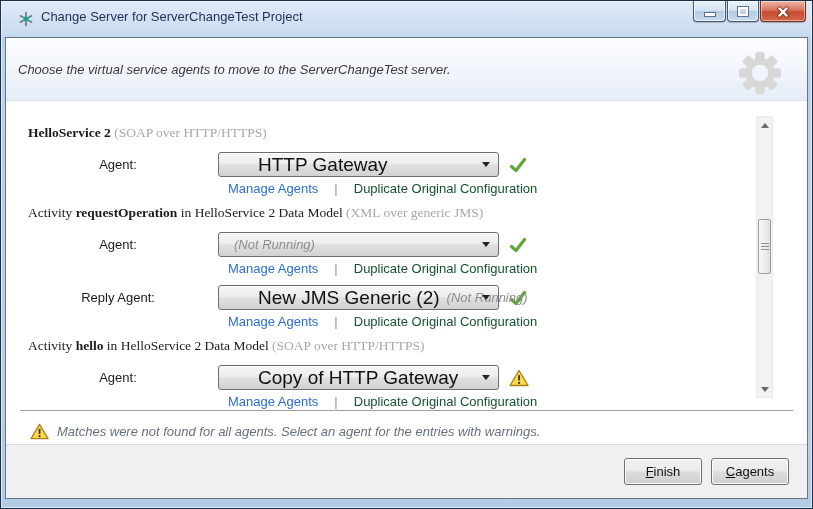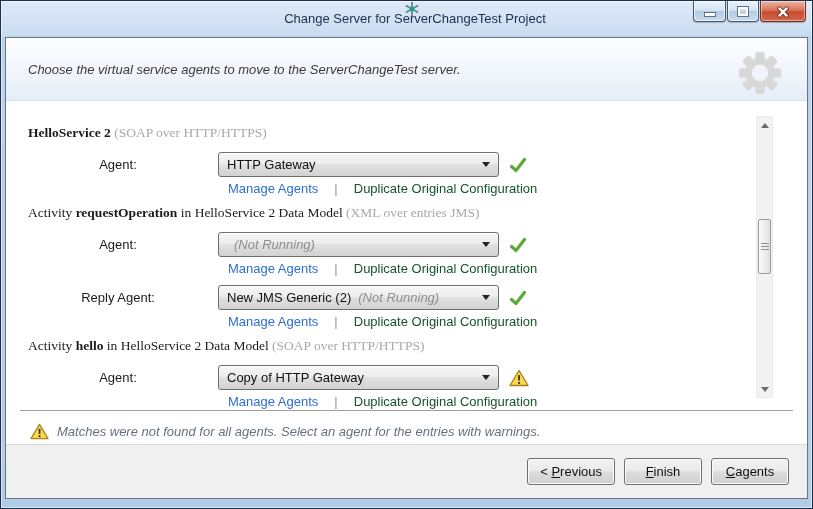--- a/index.html
+++ b/index.html
@@ -4,54 +4,54 @@
 <style>
   html,body{margin:0;padding:0;width:813px;height:509px;overflow:hidden;
     font-family:"Liberation Sans","DejaVu Sans",sans-serif;background:#fff;}
   *{box-sizing:border-box;}
 
   
   .window{position:relative;width:813px;height:509px;
     border:1px solid #17304e;
     background:linear-gradient(180deg,#dfeaf8 0px,#c9dcf0 34px,#bdd3ea 36px,#b3cce6 100%);
     box-shadow:inset 0 0 0 1px rgba(255,255,255,.55);}
-  .titlebar{position:absolute;top:0;left:0;right:0;height:36px;display:flex;align-items:center;padding-left:17px;flex-direction:column;}
+  .titlebar{position:absolute;top:0;left:0;right:0;height:36px;display:flex;align-items:center;padding-left:17px;}
   .app-icon{width:16px;height:16px;margin-right:7px;display:inline-flex;}
   .title-text{font-size:13px;color:#1e2f4f;margin-top:-6px;}
   .winbtns{position:absolute;top:0;right:6px;display:flex;gap:1px;}
   .winbtn{height:21px;border:1px solid #46566b;border-top:none;border-radius:0 0 4px 4px;
     display:flex;align-items:center;justify-content:center;cursor:default;
     box-shadow:inset 0 0 0 1px rgba(255,255,255,.65), 0 1px 1px rgba(0,0,0,.2);}
   .winbtn.min{width:33px;background:linear-gradient(180deg,#e9f2fb 0%,#d3e2f2 48%,#b3cbe2 52%,#cbdced 100%);}
   .winbtn.max{width:32px;background:linear-gradient(180deg,#e9f2fb 0%,#d3e2f2 48%,#b3cbe2 52%,#cbdced 100%);}
   .winbtn.close{width:46px;background:linear-gradient(180deg,#edb5a6 0%,#d8765c 45%,#c64c30 55%,#d2694c 100%);
     border-color:#7e2b1a;box-shadow:inset 0 0 0 1px rgba(255,255,255,.45), 0 1px 1px rgba(0,0,0,.25);}
   .glyph-min{width:10px;height:3px;background:#fff;box-shadow:0 0 0 1px #60718a;margin-top:6px;}
   .glyph-max{width:10px;height:9px;border:2px solid #fff;box-shadow:0 0 0 1px #60718a;background:rgba(200,215,235,.35);}
 
   
   .client{position:absolute;left:4px;right:4px;top:36px;height:462px;border:1px solid #65758a;background:#fff;}
 
   
   .banner{position:relative;height:63px;background:linear-gradient(180deg,#fdfeff 0%,#f1f5fb 55%,#e6edf7 100%);
-    border-bottom:1px solid #d8e2ee;display:flex;align-items:center;padding-left:22px;text-align:right;}
+    border-bottom:1px solid #d8e2ee;display:flex;align-items:center;padding-left:12px;text-align:right;}
   .banner-text{font-style:italic;font-size:13px;color:#3a3a3a;}
   .gear{position:absolute;right:24px;top:12px;width:46px;height:46px;}
 
   
   .content{position:relative;height:309px;padding:24px 0 0 22px;background:#fff;}
   .section-heading{font-size:13.5px;color:#1b1b1b;margin:0 16px 11px 0;font-family:Liberation Serif, serif;}
   .h-bold{font-weight:bold;}
   .h-gray{color:#a8a8a8;}
   .agent-row{display:flex;align-items:center;margin-bottom:4px;}
   .field-label{width:190px;text-align:center;padding-right:10px;font-size:13px;color:#1b1b1b;}
   .combo{position:relative;width:281px;height:25px;border:1px solid #6e6e6e;border-radius:3px;
     background:linear-gradient(180deg,#f6f6f6 0%,#ededed 45%,#e0e0e0 52%,#d2d2d2 100%);
     box-shadow:inset 0 1px 0 #fff;display:flex;align-items:center;padding:0 24px 0 8px;cursor:default;}
-  .combo-value{font-size:13px;color:#111;white-space:nowrap;}
+  .combo-value{font-size:19px;color:#111;white-space:nowrap;margin-left:31px;}
   .combo-note{font-size:13px;color:#8e8e8e;font-style:italic;white-space:nowrap;}
   .combo-note:not(:empty){margin-left:7px;}
   .combo-arrow{position:absolute;right:8px;top:9px;width:0;height:0;
     border-left:4px solid transparent;border-right:4px solid transparent;border-top:5px solid #222;}
   .status{margin-left:10px;display:inline-flex;}
   .links-row{display:flex;gap:16px;align-items:center;margin:0 0 9px 200px;font-size:13px;}
   .link-blue{color:#2e6fd0;text-decoration:none;cursor:pointer;}
   .link-sep{color:#8a97a3;}
   .link-gray{color:#14532d;text-decoration:none;cursor:pointer;}
   .section-heading.later{margin-top:7px;}
@@ -158,21 +158,21 @@
               <path d="M2.5 10.5 L7 14.5 L15.5 3.5" stroke="#5da839" stroke-width="3.2" fill="none" stroke-linecap="round" stroke-linejoin="round"></path>
             </svg>
         </span>
       </div>
       <div class="links-row">
         <a class="link-blue">Manage Agents</a>
         <span class="link-sep">|</span>
         <a class="link-gray">Duplicate Original Configuration</a>
       </div>
 
-      <div class="section-heading later"><span class="h-reg">Activity </span><span class="h-bold">requestOperation</span><span class="h-reg"> in HelloService 2 Data Model </span><span class="h-gray">(XML over entries JMS)</span></div>
+      <div class="section-heading later"><span class="h-reg">Activity </span><span class="h-bold">requestOperation</span><span class="h-reg"> in HelloService 2 Data Model </span><span class="h-gray">(XML over generic JMS)</span></div>
 
       <div class="agent-row">
         <span class="field-label">Agent:</span>
         <div class="combo">
           <span class="combo-note">(Not Running)</span>
           <span class="combo-arrow"></span>
         </div>
         <span class="status">
           <svg viewBox="0 0 18 18" width="18" height="18">
               <path d="M2.5 10.5 L7 14.5 L15.5 3.5" stroke="#5da839" stroke-width="3.2" fill="none" stroke-linecap="round" stroke-linejoin="round"></path>
@@ -244,19 +244,18 @@
     <div class="warn-row">
       <svg viewBox="0 0 20 18" width="19" height="17">
         <path d="M10 1.5 L19 16.5 H1 Z" fill="#ffd84d" stroke="#a8841c" stroke-width="1.4" stroke-linejoin="round"></path>
         <rect x="9.1" y="6" width="1.9" height="5.6" rx="0.6" fill="#3a3a3a"></rect>
         <circle cx="10.05" cy="13.9" r="1.15" fill="#3a3a3a"></circle>
       </svg>
       <span class="warn-text">Matches were not found for all agents. Select an agent for the entries with warnings.</span>
     </div>
 
     <div class="footer">
-      <button class="btn"><span>&lt; </span><span class="mn">P</span><span>revious</span></button>
       <button class="btn"><span></span><span class="mn">F</span><span>inish</span></button>
       <button class="btn"><span></span><span class="mn">C</span><span>agents</span></button>
     </div>
 
   </div>
 </div>
 
 </body></html>

